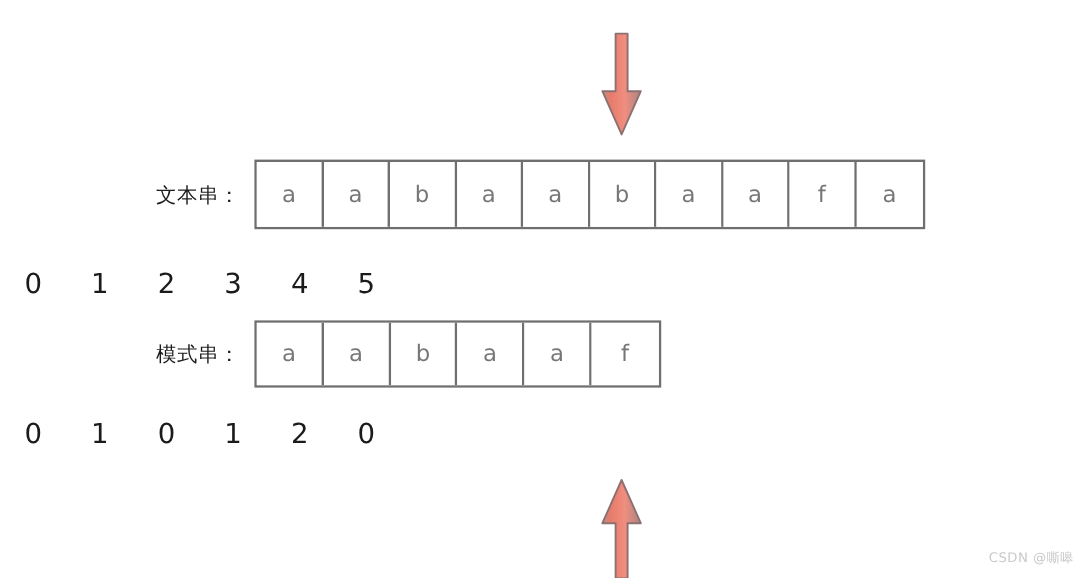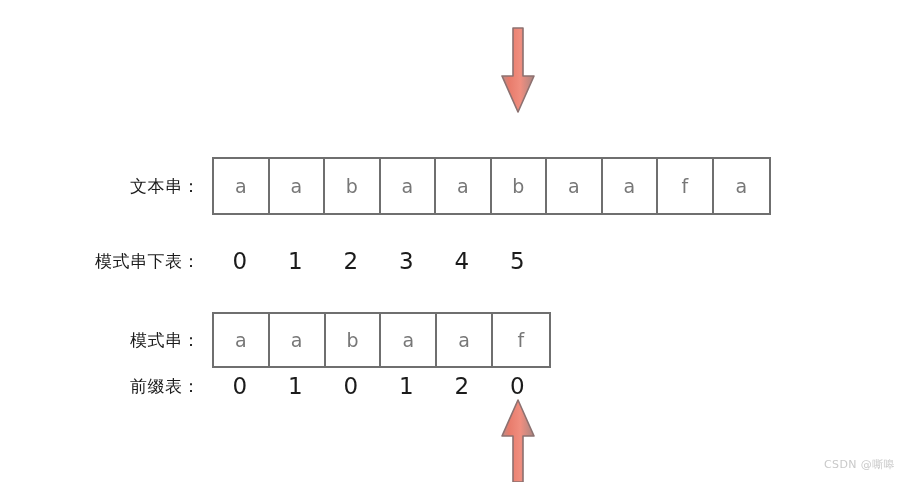--- a/index.html
+++ b/index.html
@@ -19,21 +19,20 @@
     position: relative;
     width: 907px;
     height: 482px;
   }
 
   
   .row {
     position: absolute;
     display: flex;
     align-items: center;
-    margin-top: 24px;
   }
 
   .row-label {
     font-size: 17px;
     color: #1b1b1b;
     font-family: "DejaVu Sans", "Liberation Sans", sans-serif;
     letter-spacing: 0.5px;
     white-space: nowrap;
     text-align: right;
   }
@@ -69,21 +68,21 @@
     align-items: center;
     justify-content: center;
     font-size: 23px;
     color: #1b1b1b;
     font-family: "DejaVu Sans", "Liberation Sans", sans-serif;
   }
 
   
   #text-row       { left: 0;   top: 133px; }
   #index-row      { left: 0;   top: 222px; }
-  #pattern-row    { left: 0;   top: 288px; }
+  #pattern-row    { left: 0;   top: 267px; }
   #prefix-row     { left: 0;   top: 346px; }
 
   #text-row .row-label    { width: 200px; padding-right: 12px; }
   #index-row .row-label   { width: 200px; padding-right: 12px; }
   #pattern-row .row-label { width: 200px; padding-right: 12px; }
   #prefix-row .row-label  { width: 200px; padding-right: 12px; }
 
   #text-row .cell-strip    { height: 58px; }
   #text-row .cell          { width: 55.5px; height: 54px; }
 
@@ -129,21 +128,20 @@
       <div class="cell">a</div>
       <div class="cell">b</div>
       <div class="cell">a</div>
       <div class="cell">a</div>
       <div class="cell">f</div>
       <div class="cell">a</div>
     </div>
   </div>
 
   <div class="row" id="index-row">
-    <div class="row-label">模式串下表：</div>
     <div class="num-strip">
       <div class="num-cell">0</div>
       <div class="num-cell">1</div>
       <div class="num-cell">2</div>
       <div class="num-cell">3</div>
       <div class="num-cell">4</div>
       <div class="num-cell">5</div>
     </div>
   </div>
 
@@ -153,21 +151,20 @@
       <div class="cell">a</div>
       <div class="cell">a</div>
       <div class="cell">b</div>
       <div class="cell">a</div>
       <div class="cell">a</div>
       <div class="cell">f</div>
     </div>
   </div>
 
   <div class="row" id="prefix-row">
-    <div class="row-label">前缀表：</div>
     <div class="num-strip">
       <div class="num-cell">0</div>
       <div class="num-cell">1</div>
       <div class="num-cell">0</div>
       <div class="num-cell">1</div>
       <div class="num-cell">2</div>
       <div class="num-cell">0</div>
     </div>
   </div>
 

